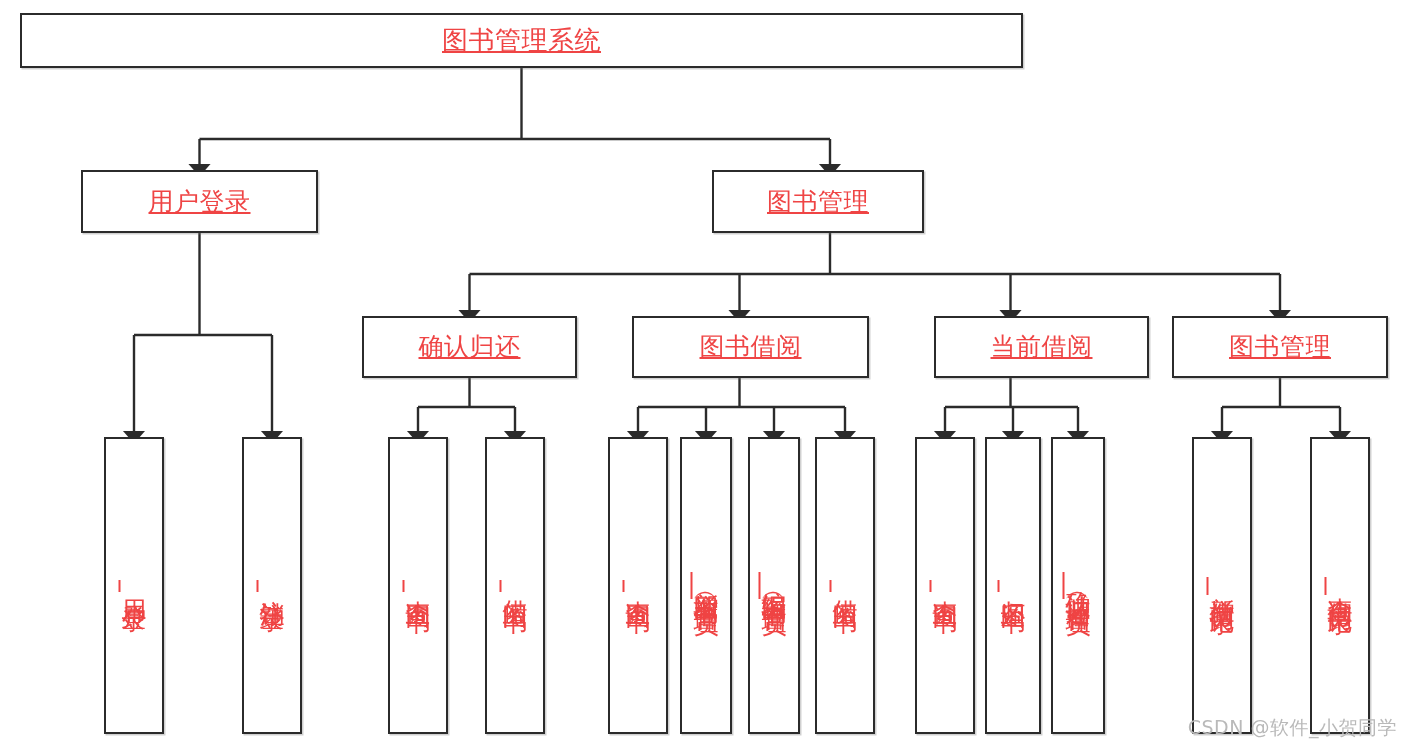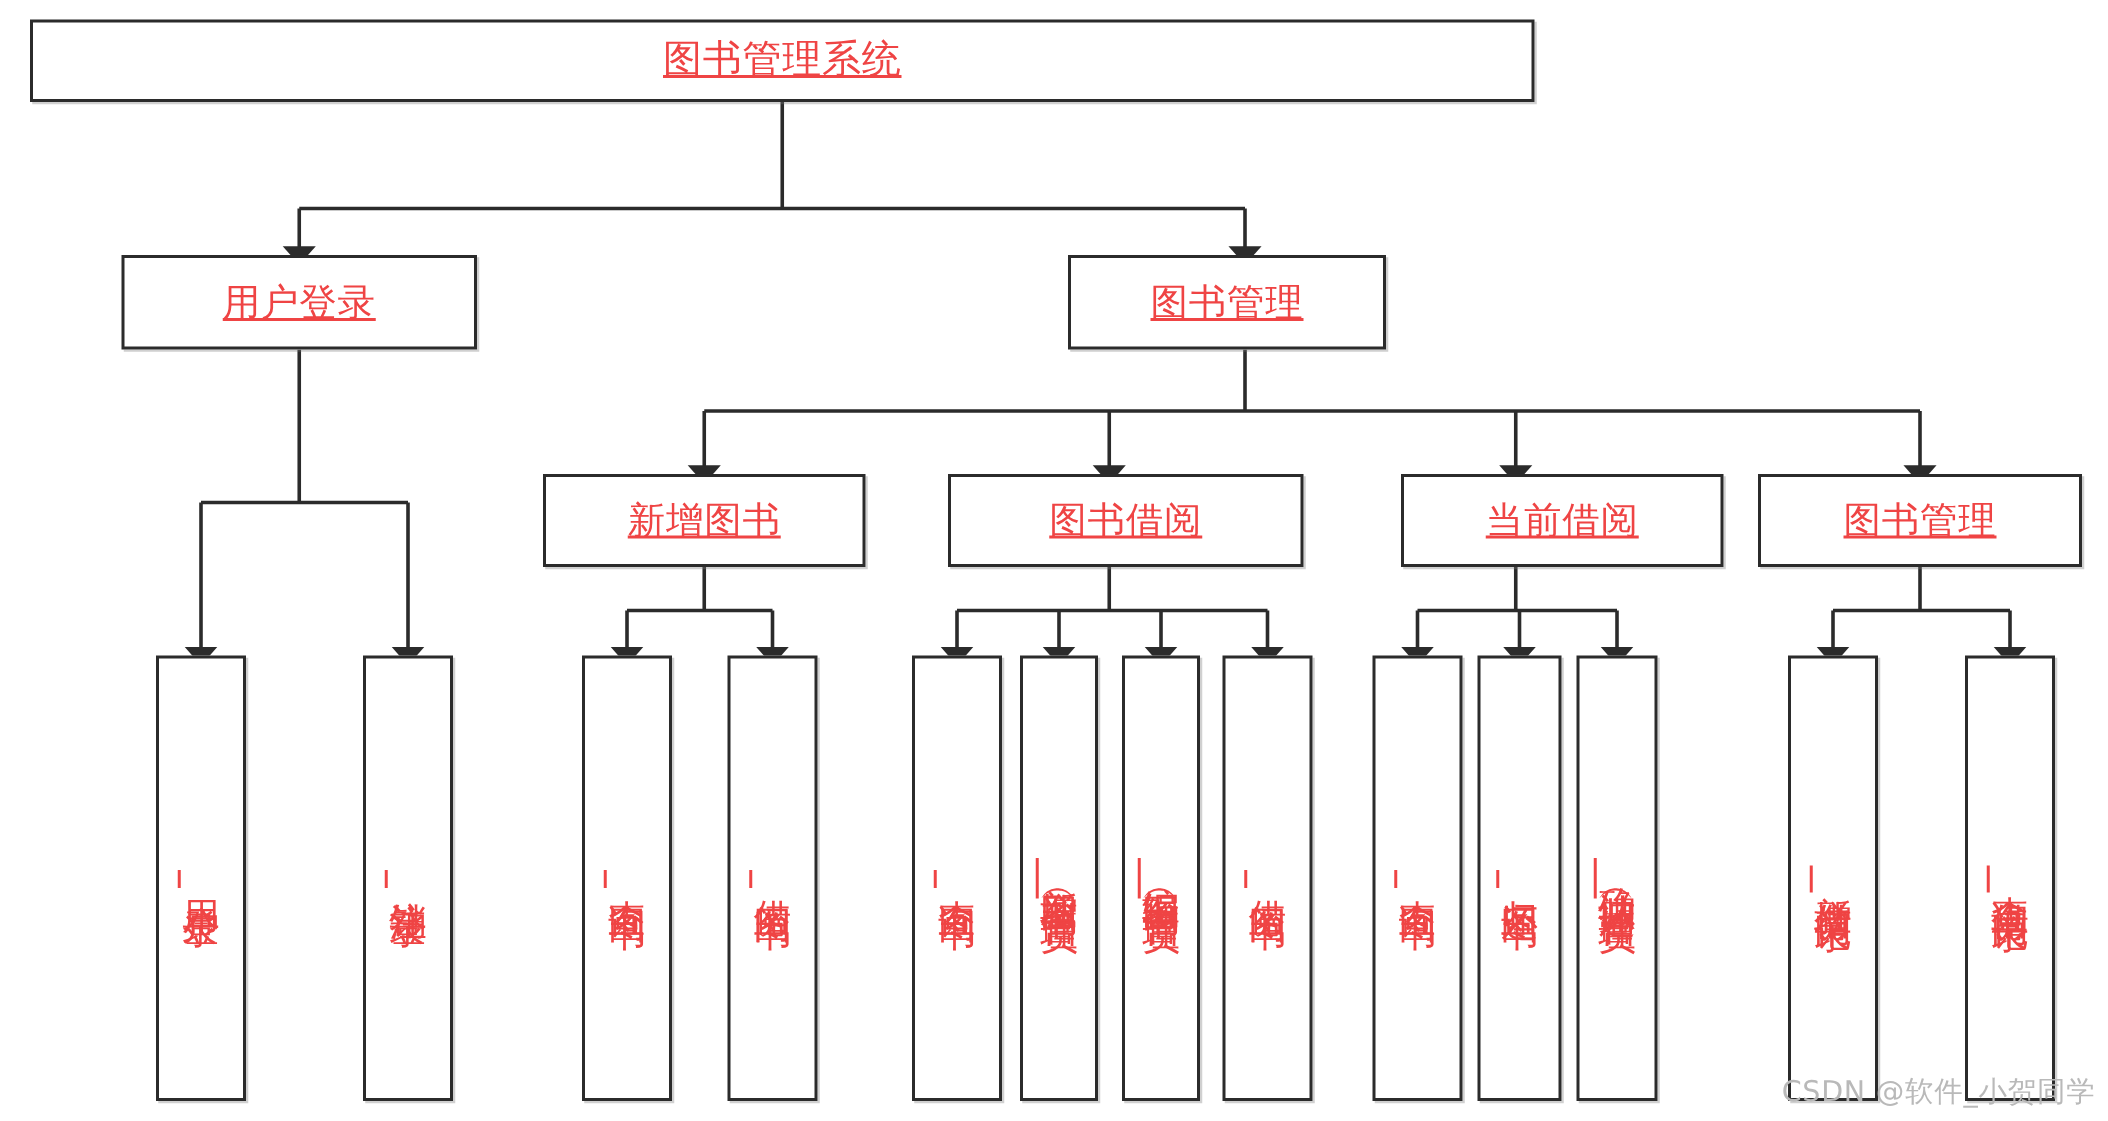--- a/index.html
+++ b/index.html
@@ -122,21 +122,21 @@
       <div class="node horiz root" style="left: 20px; top: 13px; width: 1003px; height: 55px;">
         <span class="label">图书管理系统</span>
       </div>
       <div class="node horiz" style="left: 81px; top: 170px; width: 237px; height: 63px;">
         <span class="label">用户登录</span>
       </div>
       <div class="node horiz" style="left: 712px; top: 170px; width: 212px; height: 63px;">
         <span class="label">图书管理</span>
       </div>
       <div class="node horiz" style="left: 362px; top: 316px; width: 215px; height: 62px;">
-        <span class="label">新增图书</span>
+        <span class="label">确认归还</span>
       </div>
       <div class="node horiz" style="left: 632px; top: 316px; width: 237px; height: 62px;">
         <span class="label">图书借阅</span>
       </div>
       <div class="node horiz" style="left: 903px; top: 316px; width: 215px; height: 62px; margin-left: 31px;">
         <span class="label">当前借阅</span>
       </div>
       <div class="node horiz" style="left: 1172px; top: 316px; width: 216px; height: 62px;">
         <span class="label">图书管理</span>
       </div>

